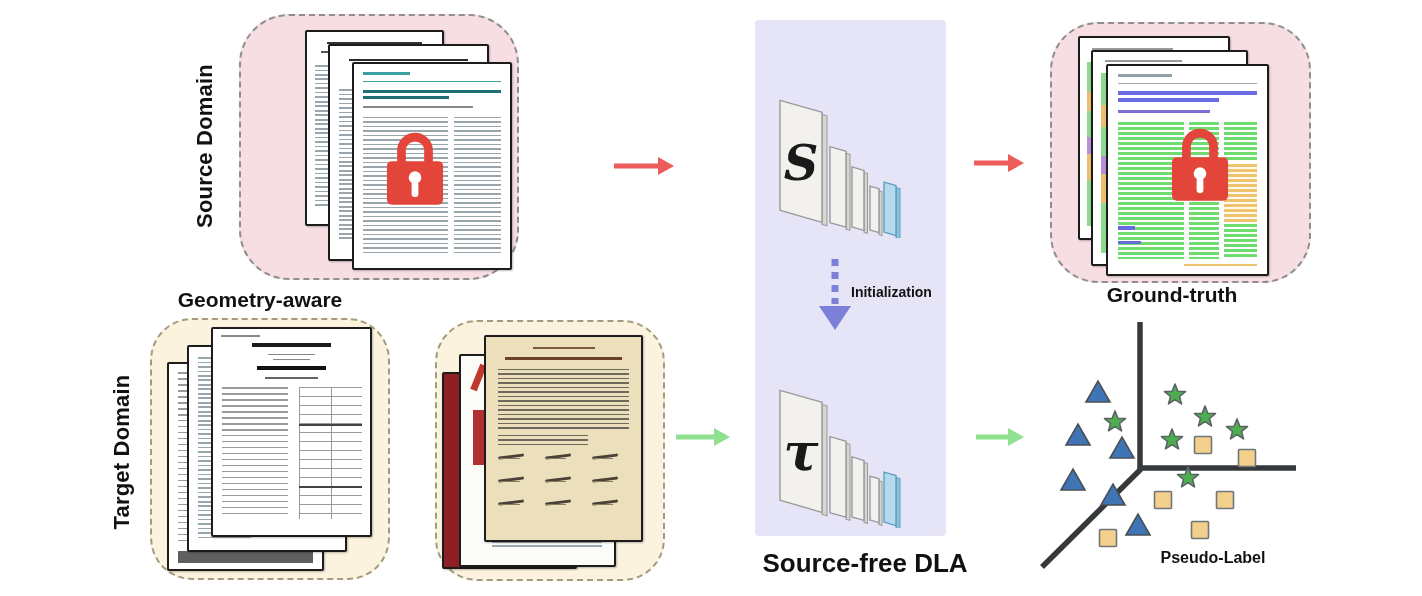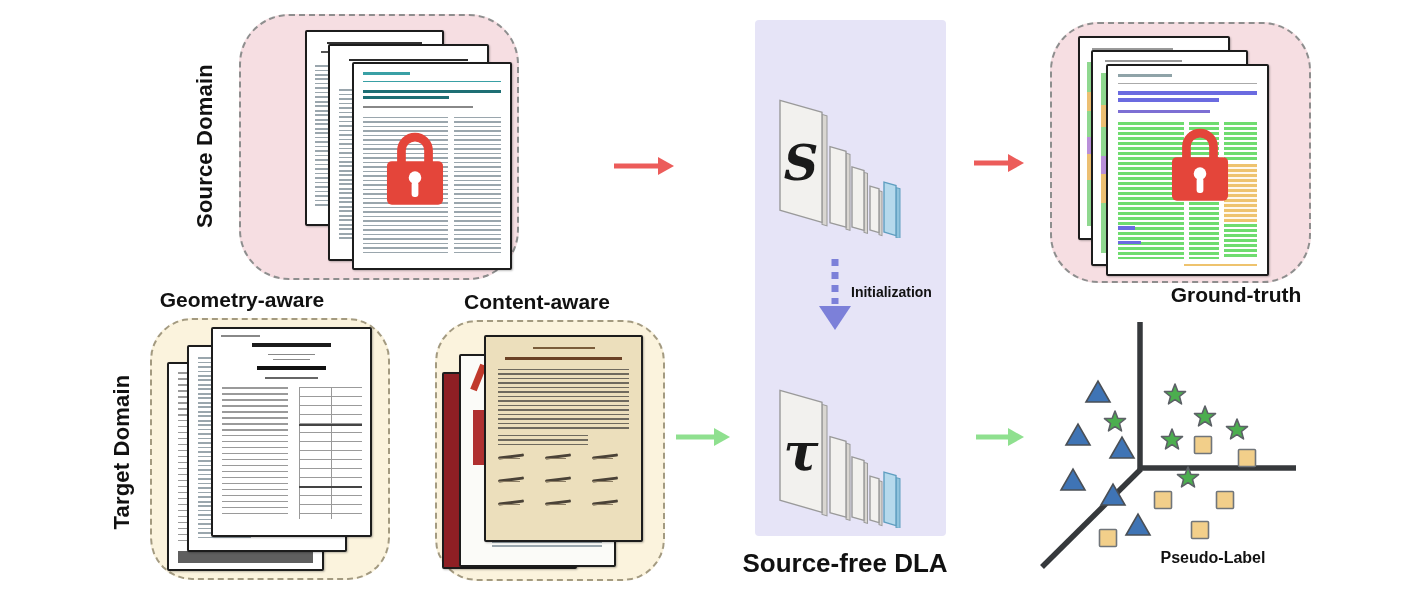--- a/index.html
+++ b/index.html
@@ -95,21 +95,21 @@
     <div class="lines" style="left:64%;top:26%;width:30%;height:67%;"></div>
   </div>
 
   <svg class="lock" style="left:386px;top:128px;" width="58" height="78" viewBox="0 0 60 80">
     <path class="lock-shackle" d="M16 38 V23 a14 14 0 0 1 28 0 V38" stroke-width="9"></path>
     <rect class="lock-body" x="1" y="34" width="58" height="45" rx="5"></rect>
     <circle class="lock-hole" cx="30" cy="51" r="6.5"></circle>
     <rect class="lock-hole" x="26.5" y="55" width="7" height="16" rx="3"></rect>
   </svg>
 
-  <div class="caption" style="left:242px;top:288px;">Geometry-aware</div>
+  <div class="caption" style="left:260px;top:288px;">Geometry-aware</div>
   <div class="rbox creambox" style="left:150px;top:318px;width:236px;height:258px;"></div>
 
   <div class="page" style="left:167px;top:362px;width:153px;height:205px;">
     <div class="lines-sparse" style="left:6%;top:4%;width:50%;height:85%;"></div>
     <div class="bar" style="left:6%;top:91%;width:88%;height:6%;background:#5f5f5f;"></div>
   </div>
   <div class="page" style="left:187px;top:345px;width:156px;height:203px;">
     <div class="lines" style="left:6%;top:5%;width:34%;height:90%;"></div>
     <div class="lines-sparse" style="left:44%;top:8%;width:20%;height:82%;"></div>
   </div>
@@ -122,21 +122,20 @@
     <div class="bar" style="left:33%;top:23.5%;width:34%;height:2px;background:#666;"></div>
     <div class="lines-sparse" style="left:6%;top:28%;width:42%;height:64%;"></div>
     <div style="left:55%;top:28%;width:40%;height:64%;
          background:repeating-linear-gradient(to bottom,#9b9b9b 0 1px,transparent 1px 9px);"></div>
     <div class="bar" style="left:55%;top:28%;width:1px;height:64%;background:#999;"></div>
     <div class="bar" style="left:75%;top:28%;width:1px;height:64%;background:#999;"></div>
     <div class="bar" style="left:55%;top:46%;width:40%;height:2px;background:#444;"></div>
     <div class="bar" style="left:55%;top:76%;width:40%;height:2px;background:#444;"></div>
   </div>
 
-  <div class="caption" style="left:537px;top:290px;">Content-aware</div>
   <div class="rbox creambox" style="left:435px;top:320px;width:226px;height:257px;"></div>
 
   <div class="page" style="left:442px;top:372px;width:131px;height:193px;background:#ededea;">
     <div class="bar" style="left:0;top:0;width:15%;height:100%;background:#8e1f24;"></div>
     <div class="lines" style="left:21%;top:7%;width:70%;height:62%;"></div>
     <div class="bar" style="left:15%;top:76%;width:62%;height:24%;background:#8e1f24;"></div>
   </div>
   <div class="page" style="left:459px;top:354px;width:153px;height:209px;background:#fbfbf8;">
     <div class="bar" style="left:9%;top:4%;width:4.5%;height:13%;background:#c0392b;transform:rotate(22deg);"></div>
     <div class="bar" style="left:17%;top:4%;width:4.5%;height:13%;background:#c0392b;transform:rotate(-22deg);"></div>
@@ -219,21 +218,21 @@
       <rect class="plate-side" x="107" y="72" width="3" height="44"></rect>
       <rect class="plate" x="98" y="70" width="9" height="44"></rect>
       <rect class="plate-blue-side" x="124" y="64" width="4" height="50"></rect>
       <rect class="plate-blue" x="112" y="62" width="12" height="50"></rect>
     </g>
     <text class="net-letter" x="29" y="92" font-size="52" text-anchor="middle">τ</text>
   </svg>
 
   <div class="init-label" style="left:851px;top:284px;">Initialization</div>
 
-  <div class="caption-big" style="left:845px;top:548px;">Source-free DLA</div>
+  <div class="caption-big" style="left:865px;top:548px;">Source-free DLA</div>
 
   <div class="rbox pinkbox" style="left:1050px;top:22px;width:257px;height:257px;border-radius:48px;"></div>
 
   <div class="page" style="left:1078px;top:36px;width:148px;height:200px;">
     <div class="bar" style="left:8%;top:5%;width:55%;height:2px;background:#9a9a9a;"></div>
     <div class="strip-col" style="left:5%;top:12%;width:10%;height:82%;"></div>
   </div>
   <div class="page" style="left:1091px;top:50px;width:153px;height:212px;">
     <div class="bar" style="left:8%;top:4%;width:50%;height:2px;background:#9a9a9a;"></div>
     <div class="strip-col" style="left:5%;top:10%;width:13%;height:85%;"></div>
@@ -254,21 +253,21 @@
     <div class="bar" style="left:48%;top:95%;width:46%;height:2px;background:#eec36e;"></div>
   </div>
 
   <svg class="lock" style="left:1171px;top:124px;" width="58" height="78" viewBox="0 0 60 80">
     <path class="lock-shackle" d="M16 38 V23 a14 14 0 0 1 28 0 V38" stroke-width="9"></path>
     <rect class="lock-body" x="1" y="34" width="58" height="45" rx="5"></rect>
     <circle class="lock-hole" cx="30" cy="51" r="6.5"></circle>
     <rect class="lock-hole" x="26.5" y="55" width="7" height="16" rx="3"></rect>
   </svg>
 
-  <div class="caption" style="left:1236px;top:283px;">Ground-truth</div>
+  <div class="caption" style="left:1172px;top:283px;">Ground-truth</div>
 
   <svg class="overlay" style="left:1020px;top:305px;" width="300" height="275" viewBox="0 0 300 275">
     <defs>
       <polygon id="mk-triangle" class="mk-tri" points="-12,10 12,10 0,-11"></polygon>
       <polygon id="mk-star" class="mk-star" points="0,-11 2.8,-3.8 10.5,-3.4 4.5,1.5 6.5,8.9 0,4.7 -6.5,8.9 -4.5,1.5 -10.5,-3.4 -2.8,-3.8"></polygon>
       <rect id="mk-square" class="mk-sq" x="-8.5" y="-8.5" width="17" height="17" rx="1"></rect>
     </defs>
     <g>
       <line class="axis" x1="120" y1="17" x2="120" y2="165"></line>
       <line class="axis" x1="118" y1="163" x2="276" y2="163"></line>

